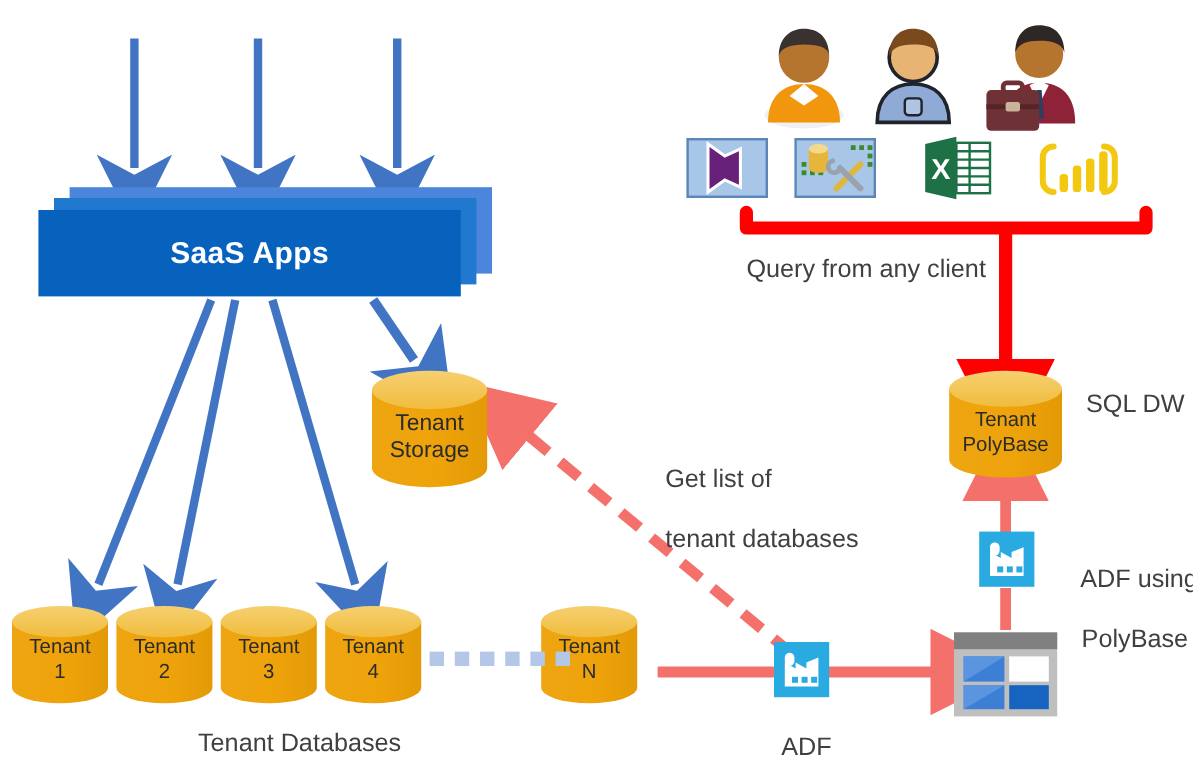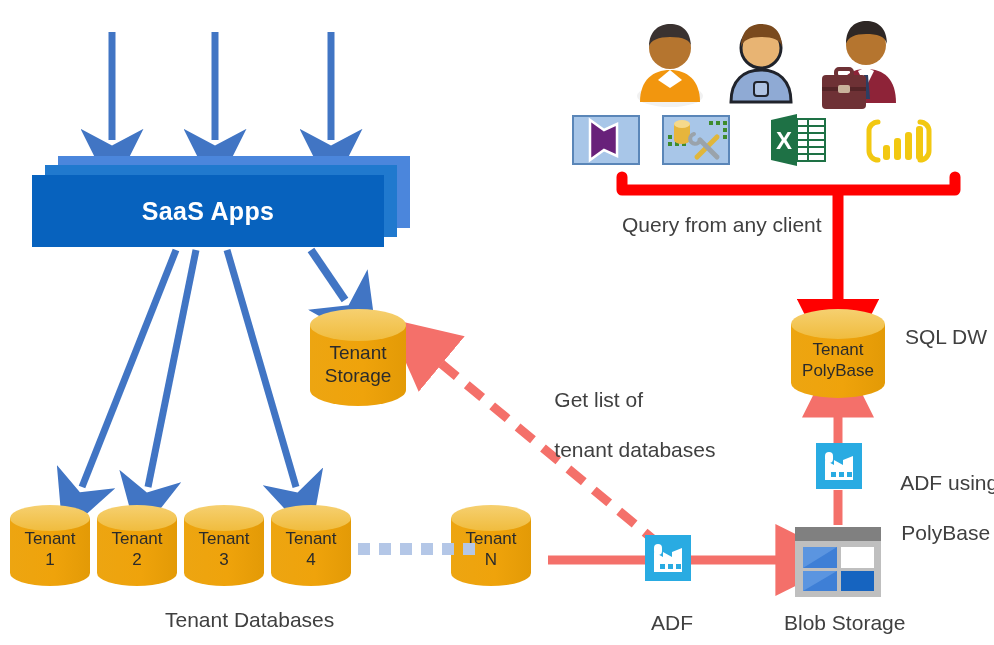--- a/index.html
+++ b/index.html
@@ -297,17 +297,16 @@
 
   <div class="lbl" style="left:905px;top:324px;">SQL DW</div>
 
   <div class="lbl" style="left:878px;top:445px;">
     <span>ADF using</span><br>
     <span>PolyBase</span>
   </div>
 
   <div class="lbl" style="left:651px;top:610px;">ADF</div>
 
-  <div class="lbl" style="left:784px;top:610px;">Blob Storage</div>
 
   <div class="lbl" style="left:165px;top:607px;">Tenant Databases</div>
 
 </div>
 
 </body></html>

